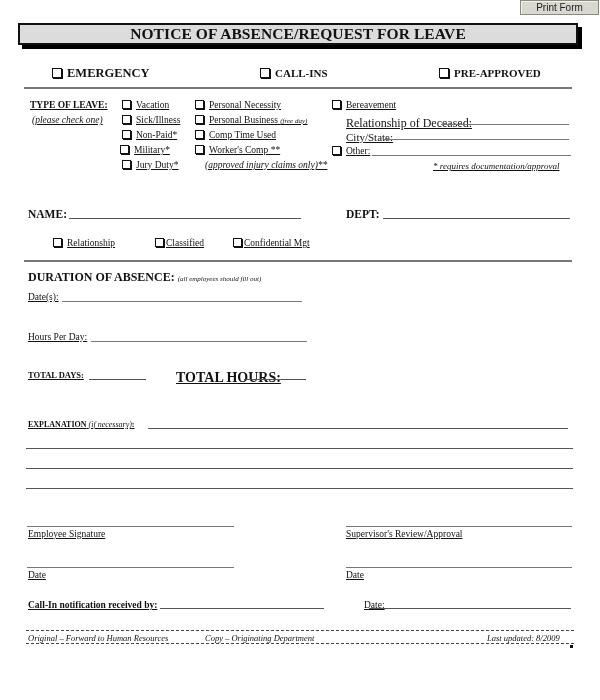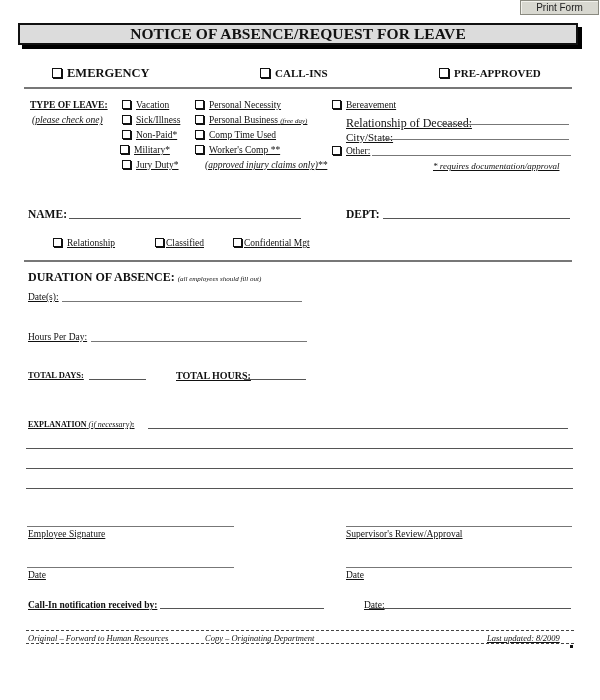--- a/index.html
+++ b/index.html
@@ -107,21 +107,21 @@
 <div class="dur-lbl"><span>DURATION OF ABSENCE:</span> <span class="small-i">(all employees should fill out)</span></div>
 
 <div class="txt" style="left:28px; top:292px;">Date(s):</div>
 <div class="line thin" style="left:62px; top:301px; width:240px;"></div>
 
 <div class="txt" style="left:28px; top:332px;">Hours Per Day:</div>
 <div class="line thin" style="left:91px; top:341px; width:216px;"></div>
 
 <div class="txt b" style="left:28px; top:370px; font-size:8.5px;">TOTAL DAYS:</div>
 <div class="line" style="left:89px; top:379px; width:57px;"></div>
-<div class="txt b" style="left:176px; top:370px; font-size:10px;text-align:center;">TOTAL HOURS:</div>
+<div class="txt b" style="left:176px; top:370px; font-size:14px;text-align:center;">TOTAL HOURS:</div>
 <div class="line" style="left:244px; top:379px; width:62px;"></div>
 
 <div class="txt" style="left:28px; top:420px; font-size:8px;"><b>EXPLANATION</b> <i>(if necessary)</i><b>:</b></div>
 <div class="line" style="left:148px; top:428px; width:420px;"></div>
 <div class="line" style="left:26px; top:448px; width:547px;"></div>
 <div class="line" style="left:26px; top:468px; width:547px;"></div>
 <div class="line" style="left:26px; top:488px; width:547px;"></div>
 
 <div class="line thin" style="left:27px; top:526px; width:207px;"></div>
 <div class="txt" style="left:28px; top:529px;">Employee Signature</div>
@@ -134,15 +134,15 @@
 <div class="txt" style="left:346px; top:570px;">Date</div>
 
 <div class="txt b" style="left:28px; top:600px;">Call-In notification received by:</div>
 <div class="line" style="left:160px; top:608px; width:164px;"></div>
 <div class="txt" style="left:364px; top:600px;">Date:</div>
 <div class="line" style="left:369px; top:608px; width:202px;"></div>
 
 <div class="dash" style="top:630px;"></div>
 <div class="footer-txt" style="left:28px;">Original – Forward to Human Resources</div>
 <div class="footer-txt" style="left:205px;">Copy – Originating Department</div>
-<div class="footer-txt" style="left:487px;text-decoration:underline;">Last updated: 8/2009</div>
+<div class="footer-txt" style="left:487px;">Last updated: 8/2009</div>
 <div class="dash" style="top:643px;"></div>
 <div class="corner-dot"></div>
 
 </body></html>

